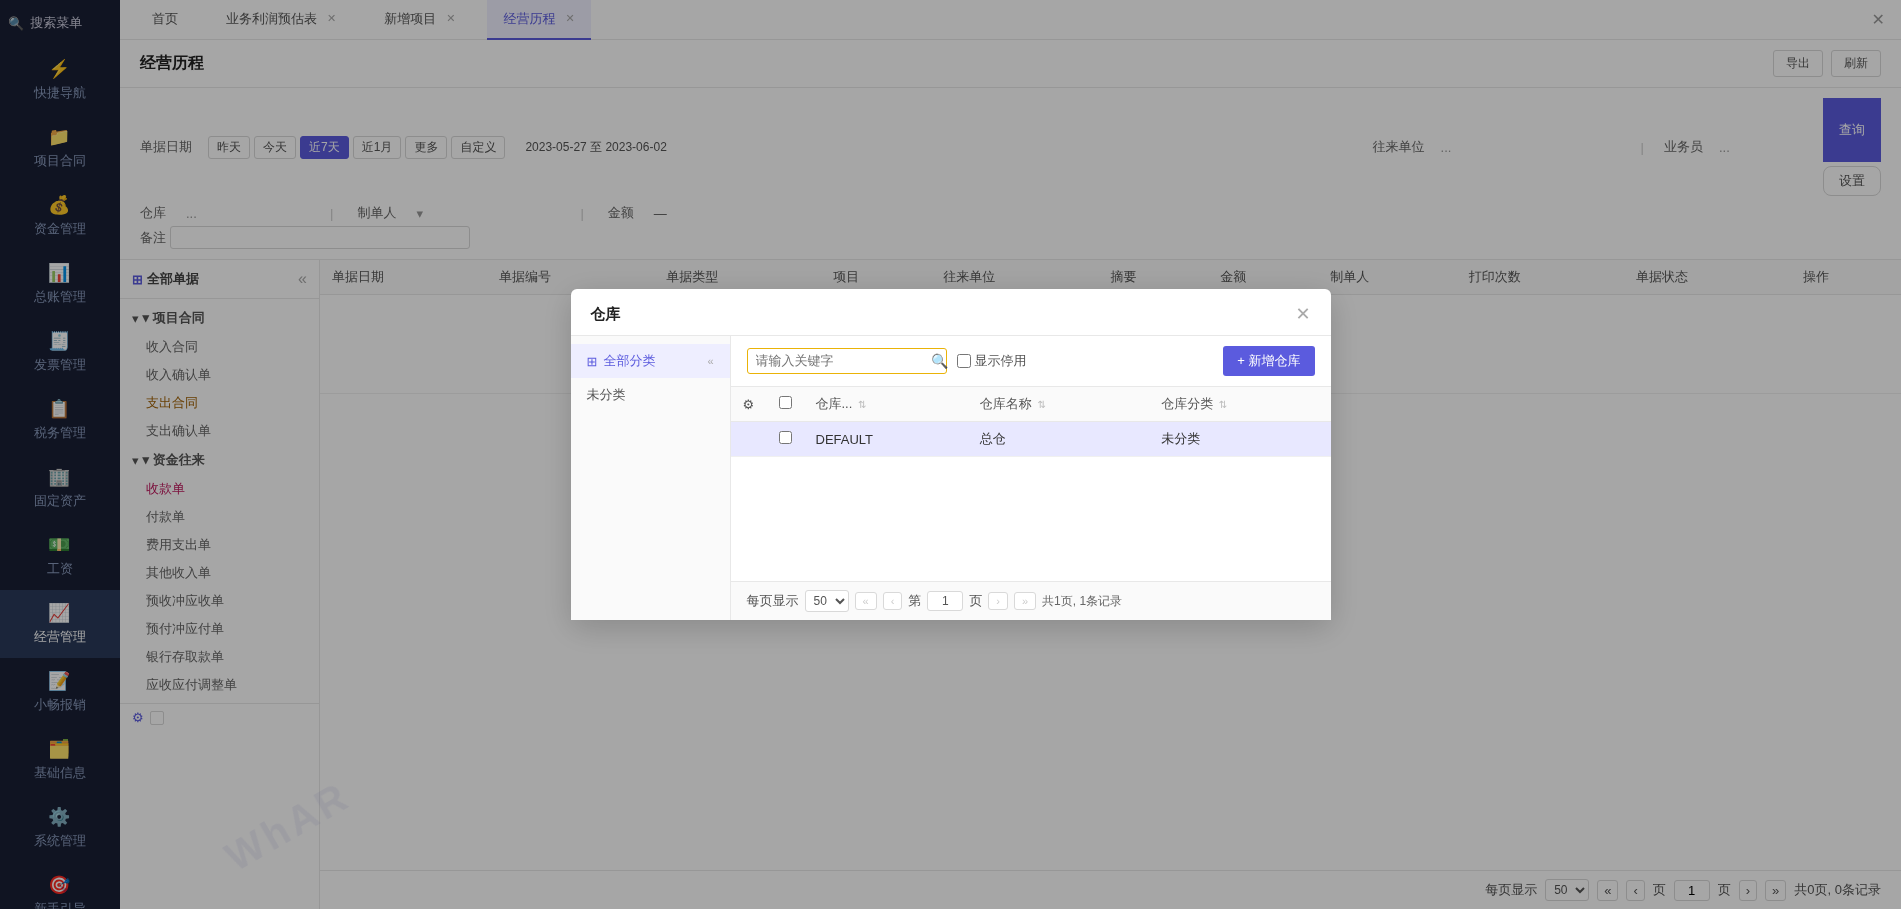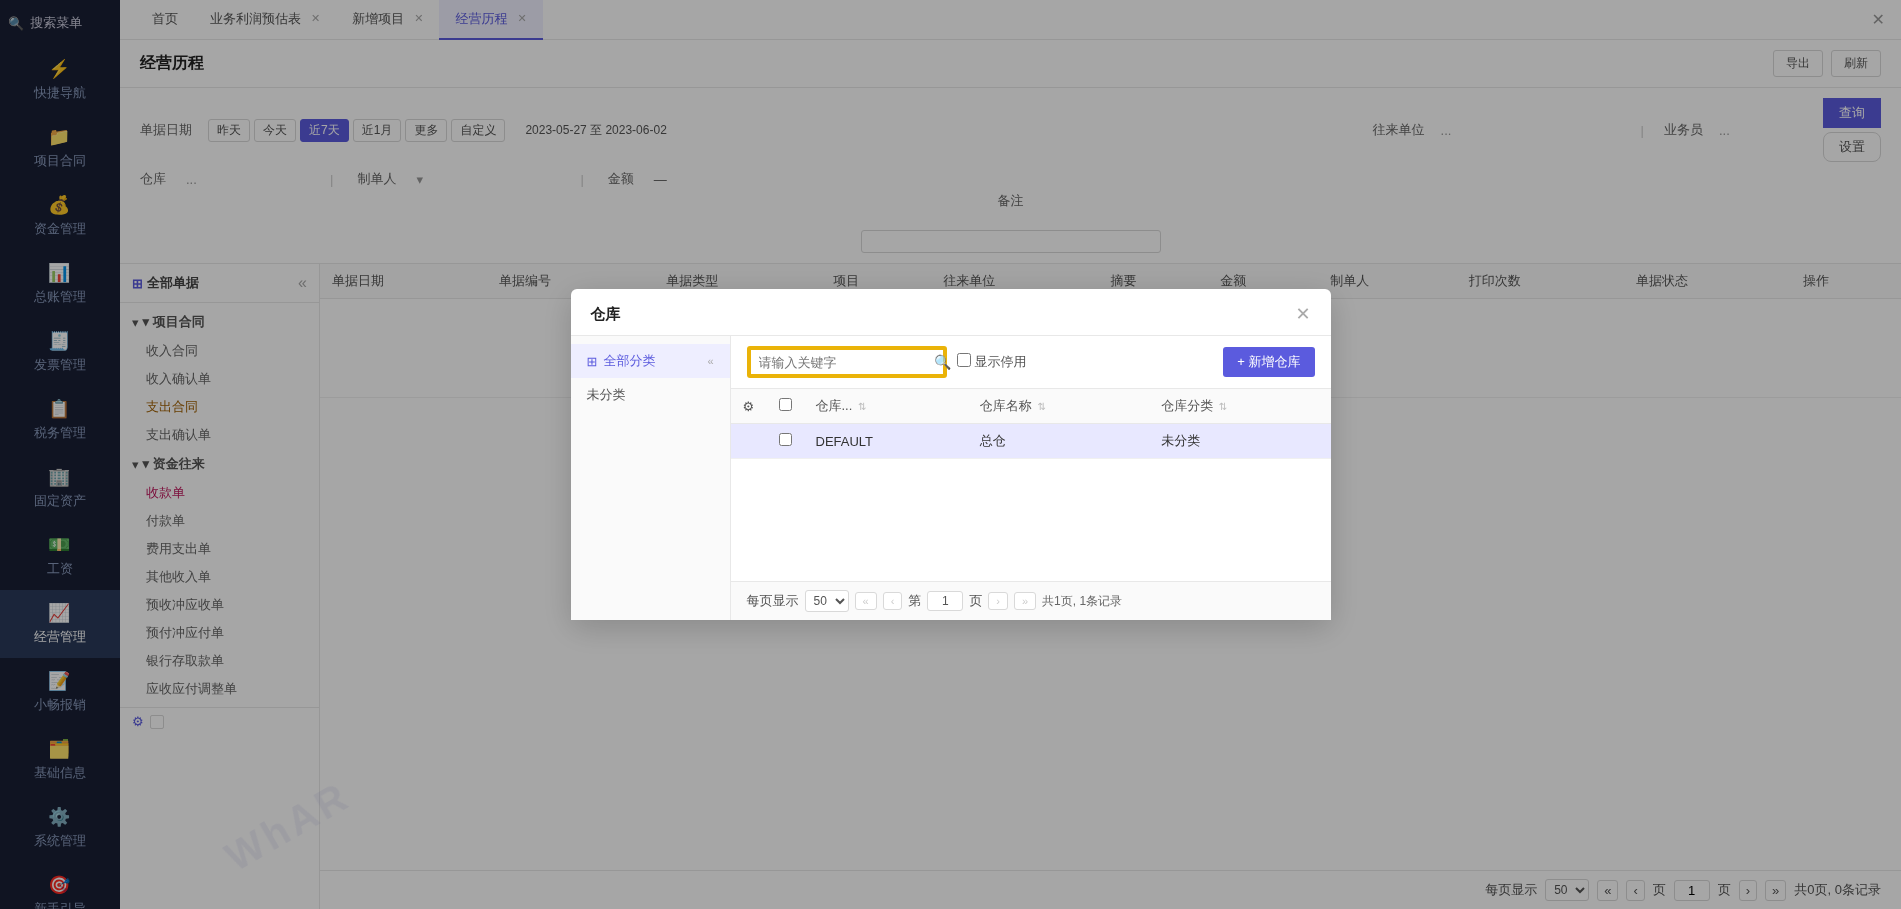--- a/index.html
+++ b/index.html
@@ -10,21 +10,21 @@
     .sidebar-search { width: 100%; padding: 14px 8px; display: flex; align-items: center; gap: 6px; color: #aab; font-size: 13px; cursor: pointer; }
     .sidebar-search span { color: #ccd; }
     .sidebar-item { width: 100%; display: flex; flex-direction: column; align-items: center; padding: 12px 0; color: #8899bb; cursor: pointer; gap: 4px; font-size: 12px; }
     .sidebar-item.active { color: #fff; background: #2a3a5a; }
     .sidebar-item .icon { font-size: 18px; }
 
     
     .main { flex: 1; display: flex; flex-direction: column; background: #f0f2f5; overflow: hidden; }
 
     
-    .tabbar { background: #fff; display: flex; align-items: center; padding: 0 16px; border-bottom: 1px solid #e8e8e8; height: 40px; gap: 0; }
+    .tabbar { background: #fff; display: flex; align-items: center; padding: 0 16px; border-bottom: 1px solid #e8e8e8; height: 40px; gap: 16px; }
     .tab { padding: 0 16px; height: 40px; display: flex; align-items: center; gap: 6px; cursor: pointer; color: #555; border-bottom: 2px solid transparent; white-space: nowrap; }
     .tab.active { color: #5b5bde; border-bottom: 2px solid #5b5bde; background: #f0f0ff; }
     .tab .close-btn { color: #aaa; font-size: 11px; margin-left: 4px; cursor: pointer; }
 
     
     .page-header { background: #fff; padding: 10px 20px; display: flex; align-items: center; justify-content: space-between; border-bottom: 1px solid #e8e8e8; }
     .page-title { font-size: 16px; font-weight: bold; color: #222; }
     .page-actions { display: flex; gap: 8px; }
     .btn-export, .btn-refresh { padding: 4px 12px; border: 1px solid #d9d9d9; background: #fff; color: #555; border-radius: 3px; cursor: pointer; font-size: 12px; display: flex; align-items: center; gap: 4px; }
 
@@ -58,24 +58,24 @@
     .modal-header { display: flex; align-items: center; justify-content: space-between; padding: 14px 20px 10px 20px; border-bottom: 1px solid #e8e8e8; }
     .modal-title { font-size: 15px; font-weight: bold; color: #222; }
     .modal-close { cursor: pointer; color: #aaa; font-size: 18px; }
     .modal-body { display: flex; flex: 1; overflow: hidden; }
     .modal-sidebar { width: 160px; border-right: 1px solid #e8e8e8; padding: 8px 0; overflow-y: auto; flex-shrink: 0; background: #fafafa; }
     .modal-sidebar-item { padding: 8px 16px; cursor: pointer; color: #555; font-size: 13px; display: flex; align-items: center; gap: 6px; }
     .modal-sidebar-item.active { color: #5b5bde; background: #eeeeff; }
     .modal-sidebar-item .grid-icon { color: #5b5bde; }
     .modal-content { flex: 1; display: flex; flex-direction: column; overflow: hidden; }
     .modal-toolbar { padding: 10px 16px; display: flex; align-items: center; gap: 10px; border-bottom: 1px solid #e8e8e8; }
-    .search-box { display: flex; align-items: flex-end; border: 4px solid #eab308; border-radius: 3px; padding: 4px 8px; background: #fff; flex: 1; max-width: 200px; }
+    .search-box { display: flex; align-items: flex-start; border: 1px solid #eab308; border-radius: 3px; padding: 4px 8px; background: #fff; flex: 1; max-width: 200px; }
     .search-box input { border: none; outline: none; font-size: 13px; color: #333; background: transparent; flex: 1; }
     .search-icon { color: #999; font-size: 14px; }
-    .show-disabled { display: flex; gap: 4px; color: #555; font-size: 13px; }
+    .show-disabled { display: flex; align-items: center; gap: 4px; color: #555; font-size: 13px; }
     .checkbox { width: 14px; height: 14px; border: 1px solid #d9d9d9; border-radius: 2px; cursor: pointer; }
     .btn-add { background: #5b5bde; color: #fff; border: none; border-radius: 3px; padding: 6px 14px; cursor: pointer; font-size: 13px; display: flex; align-items: center; gap: 4px; }
     .modal-table-wrap { flex: 1; overflow-y: auto; }
     .modal-table { width: 100%; border-collapse: collapse; }
     .modal-table th { background: #fafafa; border-bottom: 1px solid #e8e8e8; padding: 8px 12px; color: #555; font-weight: normal; text-align: left; white-space: nowrap; font-size: 13px; }
     .modal-table td { border-bottom: 1px solid #f0f0f0; padding: 8px 12px; color: #333; font-size: 13px; }
     .modal-table tr.selected td { background: #e8e8ff; }
     .sort-icon { color: #bbb; margin-left: 2px; font-size: 10px; }
     .modal-footer-bar { padding: 8px 16px; display: flex; align-items: center; justify-content: space-between; border-top: 1px solid #e8e8e8; background: #fafafa; }
     .pagination { display: flex; align-items: center; gap: 6px; font-size: 12px; color: #555; }
@@ -83,23 +83,23 @@
     .pagination-nav { border: 1px solid #d9d9d9; background: #fff; padding: 2px 7px; border-radius: 3px; cursor: pointer; color: #555; font-size: 11px; }
     .pagination-nav.disabled { color: #ccc; cursor: default; }
     .page-count { color: #666; font-size: 12px; }
     .modal-actions { padding: 12px 20px; display: flex; align-items: center; justify-content: flex-end; gap: 10px; border-top: 1px solid #e8e8e8; }
     .btn-cancel { border: 1px solid #d9d9d9; background: #fff; padding: 6px 20px; border-radius: 3px; cursor: pointer; color: #555; font-size: 13px; }
     .btn-confirm { background: #5b5bde; color: #fff; border: none; border-radius: 3px; padding: 6px 20px; cursor: pointer; font-size: 13px; }
     .per-page-select { border: 1px solid #d9d9d9; border-radius: 3px; padding: 2px 4px; background: #fff; color: #555; font-size: 12px; }
     .col-gear, .col-check { width: 36px; text-align: center; }
     .watermark { position: fixed; bottom: 60px; left: 220px; color: rgba(180,180,220,0.18); font-size: 40px; font-weight: bold; transform: rotate(-30deg); pointer-events: none; z-index: 50; letter-spacing: 4px; }
     .no-data { text-align: center; color: #bbb; padding: 40px; }
-    .remarks-row { display: flex; align-items: center; gap: 20px; margin-top: 4px; flex-direction: column; }
+    .remarks-row { display: flex; align-items: center; gap: 4px; margin-top: 4px; }
     .remarks-input { border: 1px solid #d9d9d9; border-radius: 3px; padding: 3px 8px; width: 300px; }
-    .btn-query { background: #5b5bde; color: #fff; border: none; border-radius: 0; padding: 6px 16px; cursor: pointer; font-size: 13px; }
+    .btn-query { background: #5b5bde; color: #fff; border: none; border-radius: 0; padding: 23px 16px; cursor: pointer; font-size: 13px; }
     .btn-settings { border: 1px solid #d9d9d9; background: #fff; color: #555; border-radius: 8px; padding: 5px 0; cursor: pointer; font-size: 13px; }
   </style>
 </head>
 <body>
 
 <div class="sidebar">
   <div class="sidebar-search">
     <span>🔍</span>
     <span>搜索菜单</span>
   </div>

